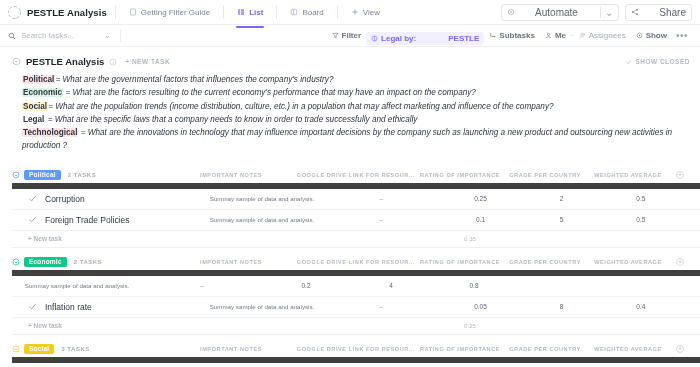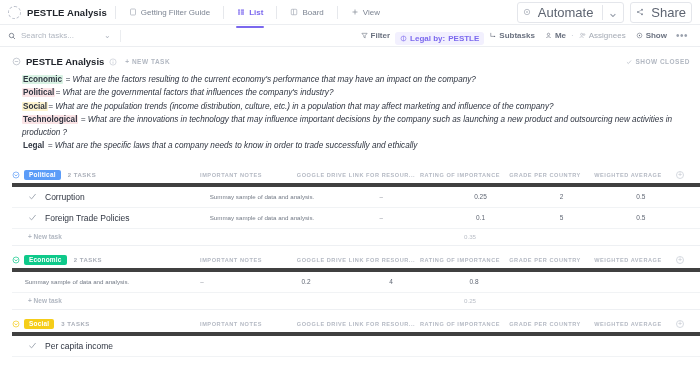--- a/index.html
+++ b/index.html
@@ -43,23 +43,23 @@
     cursor: pointer;
   }
   .tab.active { color: #7b68ee; font-weight: bold; }
   .tab.active::after {
     content: ""; position: absolute; left: 4px; right: 4px; bottom: -6px;
     height: 1.5px; background: #7b68ee; border-radius: 2px;
   }
   .tab-ico { width: 8px; height: 8px; flex: none; display: block; }
   .tb-right { display: flex; align-items: center; gap: 6px; flex: none; }
   .pill {
-    display: flex; align-items: center; gap: 7px;
+    display: flex; align-items: center; gap: 20px;
     border: 1px solid #e4e6eb; border-radius: 3px;
-    padding: 2px 5px; font-size: 13px; color: #5d6471;
+    padding: 2px 5px; font-size: 10px; color: #5d6471;
     background: #fff; white-space: nowrap; cursor: pointer;
   }
   .pill .caret { border-left: 1px solid #e4e6eb; padding-left: 4px; margin-left: 2px; color: #9aa1ad; }
 
   
   .filterbar {
     height: 22px;
     display: flex; align-items: center;
     padding: 0 8px;
     border-bottom: 1px solid #eceef1;
@@ -76,21 +76,21 @@
   }
   .search-input::placeholder { color: #b0b6c0; }
   .fb-sep { width: 1px; height: 12px; background: #ebedf0; margin-left: 4px; }
   .fb-spacer { flex: 1; }
   .fb-item {
     display: flex; align-items: center; gap: 3px;
     font-size: 8px; color: #6b7280; font-weight: bold;
     padding: 2px 5px; border-radius: 3px; white-space: nowrap; cursor: pointer; text-align: center;
   }
   .fb-item.group { background: #f2f0fe; color: #7b68ee; }
-  .fb-item.group .gv { color: #7b68ee; }
+  .fb-item.group .gv { color: #7b68ee; margin-left: 29px; }
   .fb-item.muted { color: #a4aab4; font-weight: normal; }
   .dotsep { color: #c7ccd4; font-size: 8px; }
   .kebab { font-size: 10px; color: #9aa1ad; letter-spacing: .5px; padding: 0 4px; cursor: pointer; }
 
   
   .body { padding: 6px 0 0 0; }
 
   .sec-head {
     display: flex; align-items: center; gap: 5px;
     padding: 3px 10px 3px 12px;
@@ -149,21 +149,21 @@
   .c-rating { width: 88px; }
   .c-grade { width: 82px; }
   .c-wavg { width: 84px; }
   .c-plus { width: 20px; display: flex; justify-content: center; }
   .plus-circ {
     width: 8px; height: 8px; border-radius: 50%;
     border: 1px solid #d6dae1; color: #c0c5ce;
     font-size: 7px; line-height: 6px; text-align: center;
   }
 
-  .grp-body { border-top: 4px solid #404040; margin-left: 12px; }
+  .grp-body { border-top: 6px solid #404040; margin-left: 12px; }
   .row {
     display: flex; align-items: center; height: 21px;
     border-bottom: 1px solid #f1f3f5;
     background: #fff;
   }
   .row-name {
     display: flex; align-items: center; gap: 8px;
     flex: none; width: 188px; padding-left: 16px;
   }
   .check-ico { width: 9px; height: 9px; flex: none; }
@@ -339,25 +339,25 @@
     <span class="newtask-link">+ NEW TASK</span>
     <span class="showclosed">
       <svg width="6" height="6" viewBox="0 0 16 16">
         <polyline points="2.5,8.5 6.4,12.2 13.5,4" fill="none" stroke="#b2b8c2" stroke-width="1.8"></polyline>
       </svg>
       <span>SHOW CLOSED</span>
     </span>
   </div>
 
   <div class="defs">
+      <div class="defline"><span class="term hl-pink">Political</span><span>= What are the governmental factors that influences the company's industry?</span></div>
       <div class="defline"><span class="term hl-green">Economic</span><span> = What are the factors resulting to the current economy's performance that may have an impact on the company?</span></div>
-      <div class="defline"><span class="term hl-pink">Political</span><span>= What are the governmental factors that influences the company's industry?</span></div>
       <div class="defline"><span class="term hl-yellow">Social</span><span>= What are the population trends (income distribution, culture, etc.) in a population that may affect marketing and influence of the company?</span></div>
+      <div class="defline"><span class="term hl-none">Legal</span><span> = What are the specific laws that a company needs to know in order to trade successfully and ethically</span></div>
       <div class="defline"><span class="term hl-pink">Technological</span><span> = What are the innovations in technology that may influence important decisions by the company such as launching a new product and outsourcing new activities in production ?</span></div>
-      <div class="defline"><span class="term hl-none">Legal</span><span> = What are the specific laws that a company needs to know in order to trade successfully and ethically</span></div>
     </div>
 
   <div>
       <div class="group">
         <div class="grp-header">
           <svg class="grp-caret" viewBox="0 0 16 16">
             <circle cx="8" cy="8" r="6" fill="none" stroke="#5b9cf8" stroke-width="1.4"></circle>
             <polyline points="5,6.8 8,10 11,6.8" fill="none" stroke="#5b9cf8" stroke-width="1.4"></polyline>
           </svg>
           <span class="grp-tag" style="background: rgb(91, 156, 248);">Political</span>
@@ -430,20 +430,34 @@
         </div>
         <div class="grp-body">
           <div class="row">
             <div class="cell c-notes">Summay sample of data and analysis.</div>
             <div class="cell c-link">–</div>
             <div class="cell num c-rating">0.2</div>
             <div class="cell num c-grade">4</div>
             <div class="cell num c-wavg">0.8</div>
             <div class="c-plus"></div>
           </div>
+          <div class="row">
+            <div class="row-name">
+              <svg class="check-ico" viewBox="0 0 16 16">
+                <polyline points="2.5,8.5 6.4,12.2 13.5,3.6" fill="none" stroke="#9aa1ad" stroke-width="1.6"></polyline>
+              </svg>
+              <span class="task-name">Inflation rate</span>
+            </div>
+            <div class="cell c-notes">Summay sample of data and analysis.</div>
+            <div class="cell c-link">–</div>
+            <div class="cell num c-rating">0.05</div>
+            <div class="cell num c-grade">8</div>
+            <div class="cell num c-wavg">0.4</div>
+            <div class="c-plus"></div>
+          </div>
           <div class="newtask-row">
             <span class="lbl">+ New task</span>
             <div class="sumcell c-rating">0.25</div>
             <div class="sum-spacer-right"></div>
           </div>
         </div>
       </div>
       <div class="group">
         <div class="grp-header">
           <svg class="grp-caret" viewBox="0 0 16 16">

